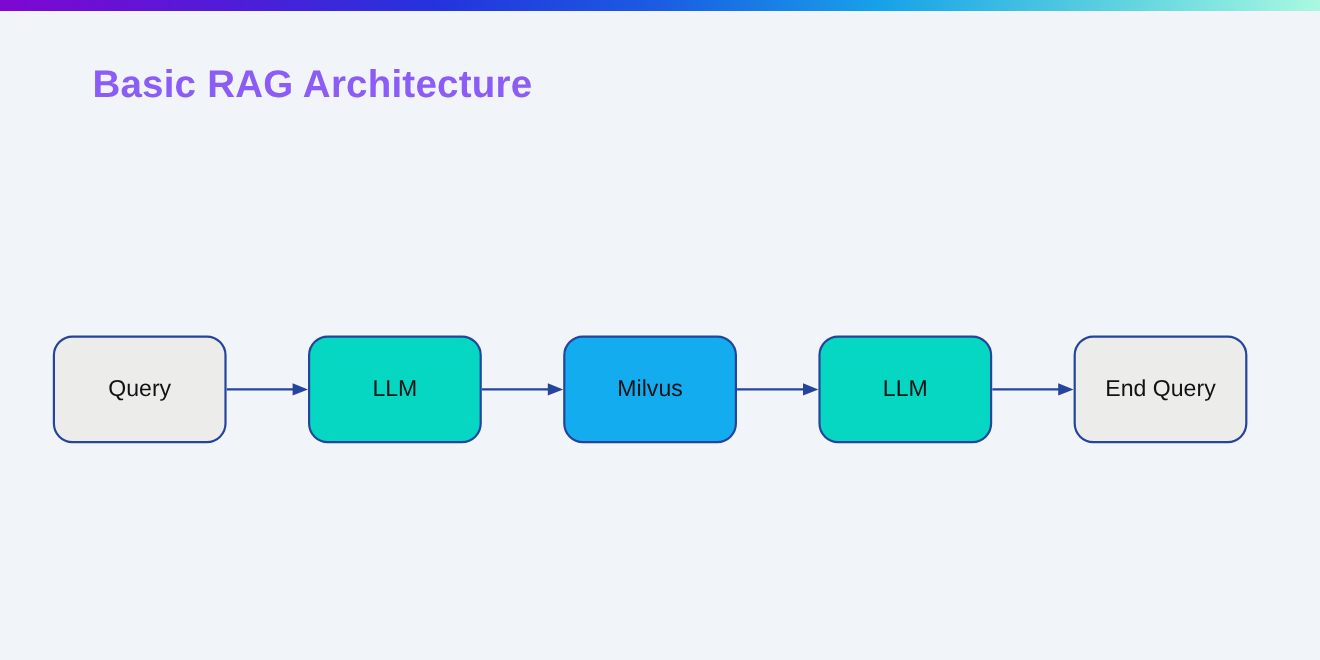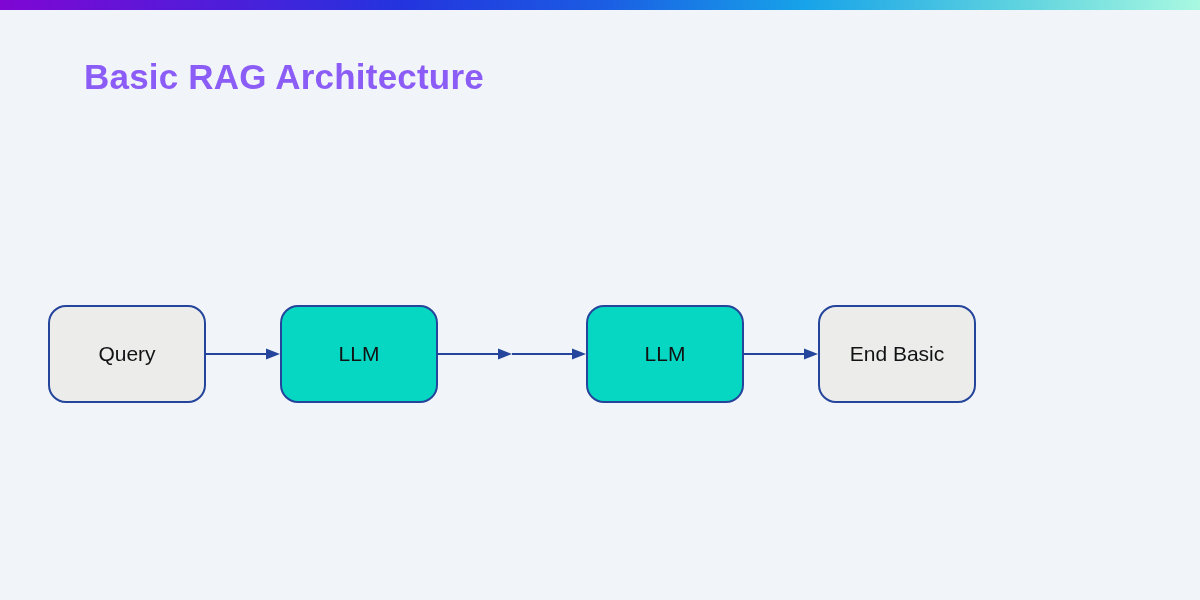--- a/index.html
+++ b/index.html
@@ -72,32 +72,35 @@
 
   <div class="node" style="background: rgb(6, 215, 194); border-color: rgb(36, 69, 155);">
     <span class="node-label" style="color: rgb(17, 18, 20);">LLM</span>
   </div>
 
   <svg class="arrow" viewBox="0 0 74 16" xmlns="http://www.w3.org/2000/svg">
     <line x1="0" y1="8" x2="61" y2="8" stroke="#24459B" stroke-width="2"></line>
     <polygon points="60,2.5 74,8 60,13.5" fill="#24459B"></polygon>
   </svg>
 
+  <div class="node" style="background: rgb(18, 172, 239); border-color: rgb(36, 69, 155);">
+    <span class="node-label" style="color: rgb(17, 18, 20);">Milvus</span>
+  </div>
 
   <svg class="arrow" viewBox="0 0 74 16" xmlns="http://www.w3.org/2000/svg">
     <line x1="0" y1="8" x2="61" y2="8" stroke="#24459B" stroke-width="2"></line>
     <polygon points="60,2.5 74,8 60,13.5" fill="#24459B"></polygon>
   </svg>
 
   <div class="node" style="background: rgb(6, 215, 194); border-color: rgb(36, 69, 155);">
     <span class="node-label" style="color: rgb(17, 18, 20);">LLM</span>
   </div>
 
   <svg class="arrow" viewBox="0 0 74 16" xmlns="http://www.w3.org/2000/svg">
     <line x1="0" y1="8" x2="61" y2="8" stroke="#24459B" stroke-width="2"></line>
     <polygon points="60,2.5 74,8 60,13.5" fill="#24459B"></polygon>
   </svg>
 
   <div class="node" style="background: rgb(236, 236, 235); border-color: rgb(36, 69, 155);">
-    <span class="node-label" style="color: rgb(17, 18, 20);">End Basic</span>
+    <span class="node-label" style="color: rgb(17, 18, 20);">End Query</span>
   </div>
 
 </div>
 
 </body></html>

